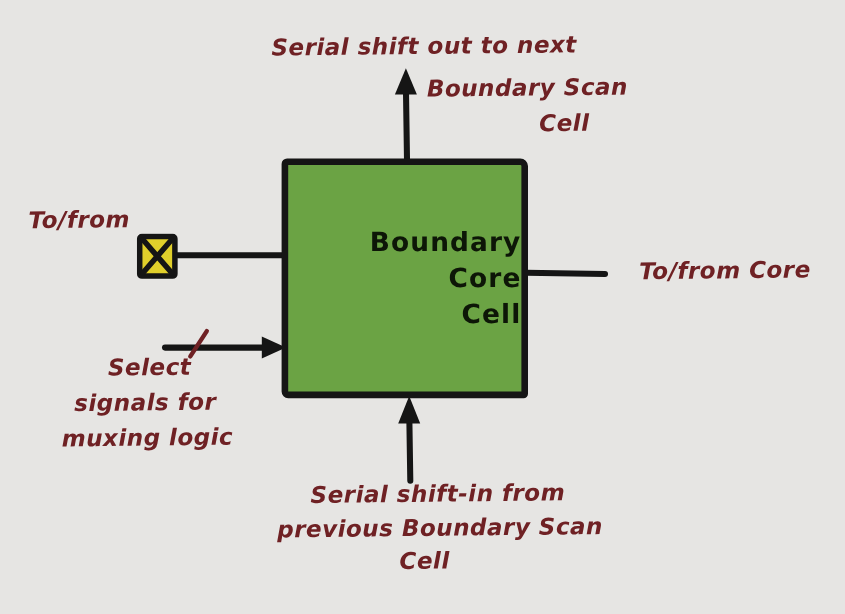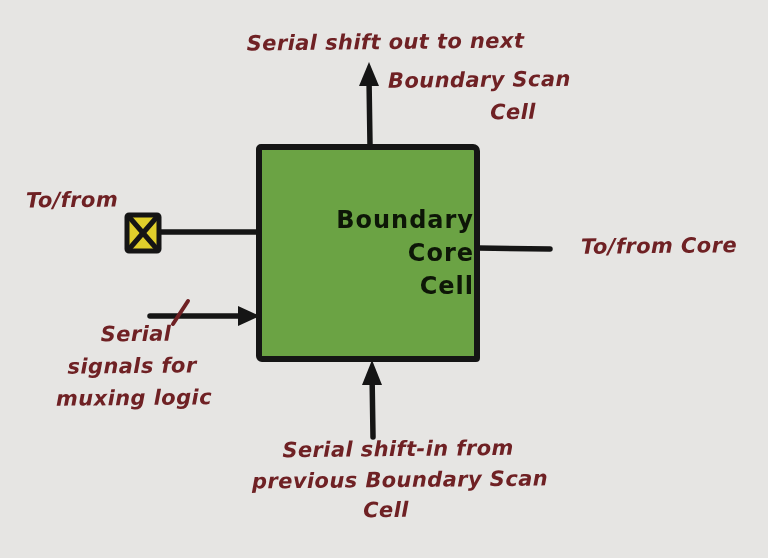--- a/index.html
+++ b/index.html
@@ -103,21 +103,21 @@
   </svg>
 
   <div class="hand-label" style="left:238px;top:30px;width:295px;">Serial shift out to next</div>
   <div class="hand-label" style="left:388px;top:68px;width:160px;">Boundary Scan</div>
   <div class="hand-label" style="left:468px;top:100px;width:90px;">Cell</div>
 
   <div class="hand-label" style="left:24px;top:188px;width:96px;">To/from</div>
 
   <div class="hand-label" style="left:570px;top:234px;width:178px;">To/from Core</div>
 
-  <div class="hand-label" style="left:90px;top:322px;width:92px;">Serial</div>
+  <div class="hand-label" style="left:90px;top:322px;width:92px;">Select</div>
   <div class="hand-label" style="left:66px;top:354px;width:132px;">signals for</div>
   <div class="hand-label" style="left:56px;top:386px;width:156px;">muxing logic</div>
 
   <div class="hand-label" style="left:272px;top:437px;width:252px;">Serial shift-in from</div>
   <div class="hand-label" style="left:252px;top:468px;width:292px;">previous Boundary Scan</div>
   <div class="hand-label" style="left:336px;top:498px;width:100px;">Cell</div>
 
 </div>
 
 </body></html>

